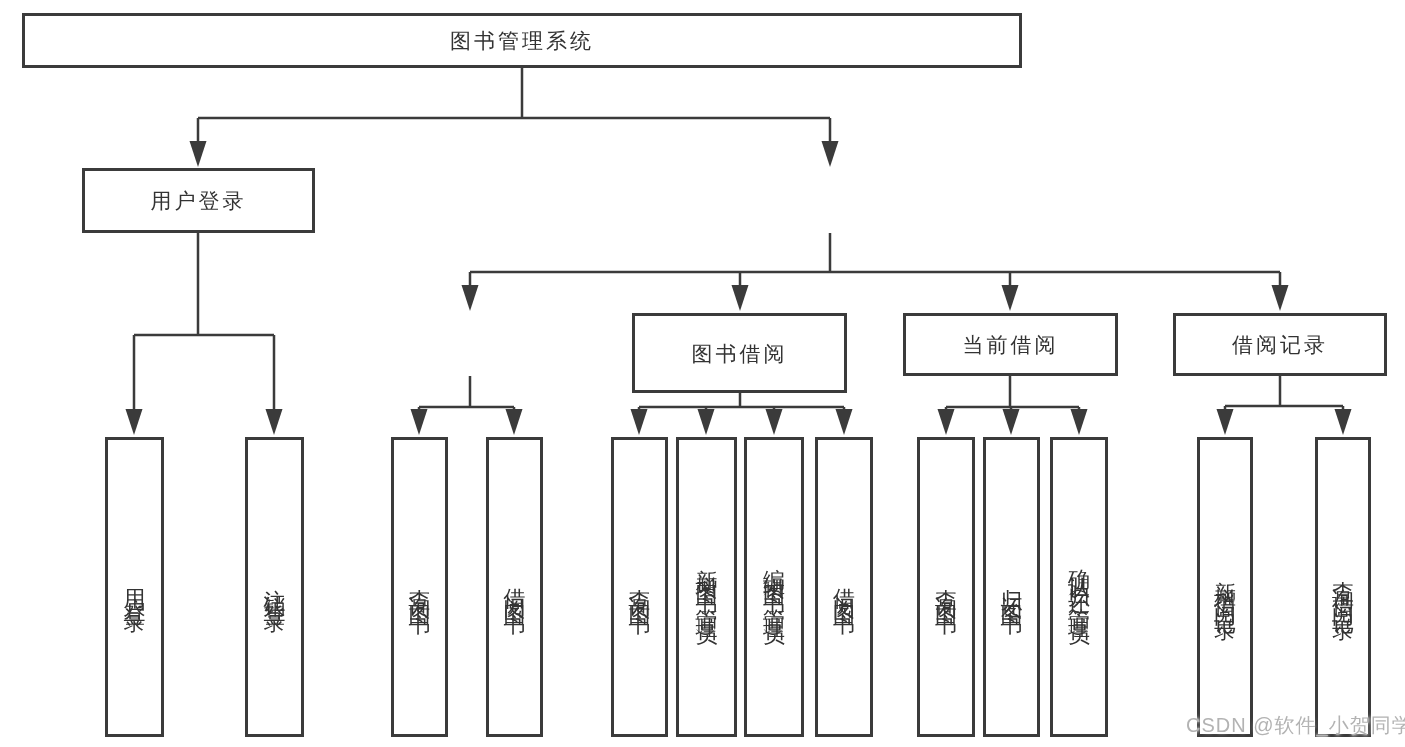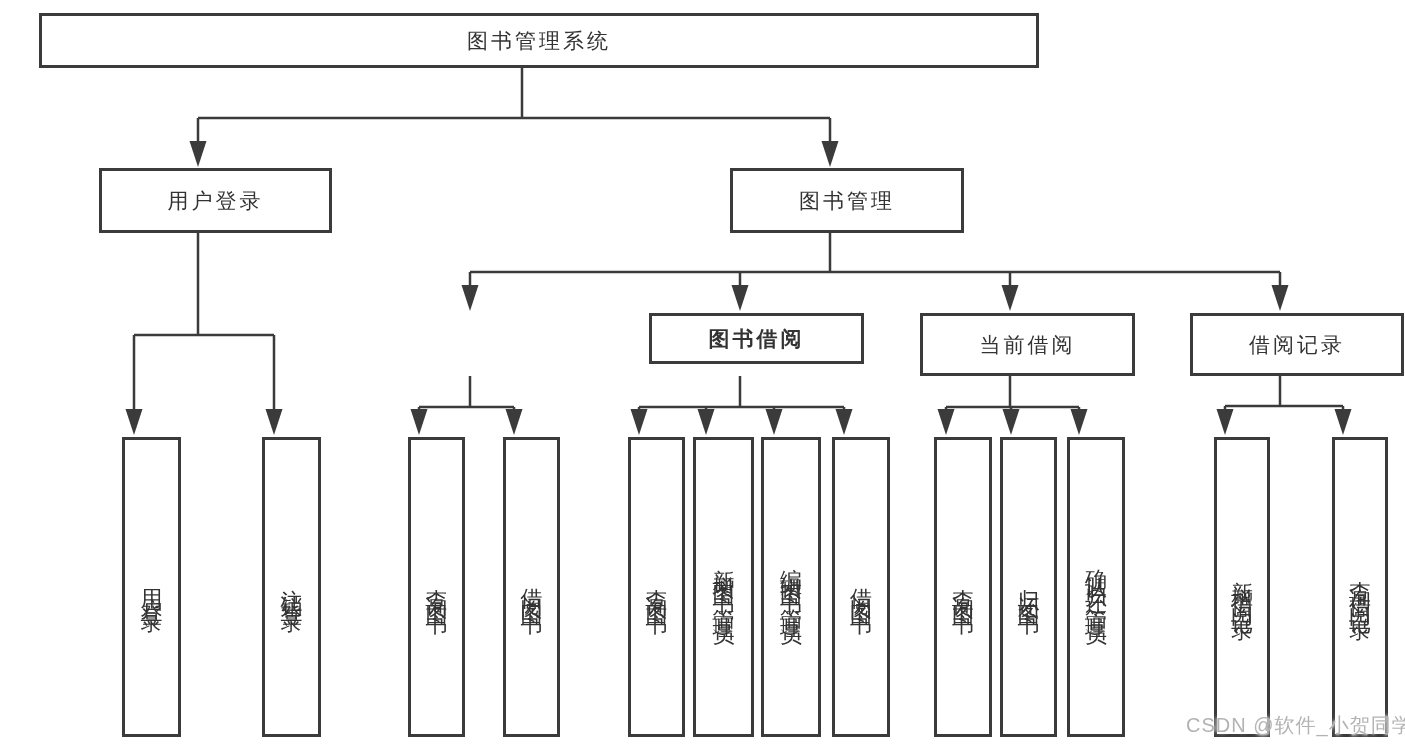--- a/index.html
+++ b/index.html
@@ -20,21 +20,20 @@
   .wires path{stroke:var(--line);stroke-width:2.5;fill:none;}
   .wires polygon{fill:var(--line);stroke:none;}
   .node{
     position:absolute;
     box-sizing:border-box;
     border:3px solid var(--line);
     background:var(--bg);
     display:flex;align-items:center;justify-content:center;
     color:var(--text);
     z-index:2;
-    margin-left:17px;
   }
   .h-node span{
     font-size:21px;
     letter-spacing:3px;
     white-space:nowrap;
     line-height:1;
   }
   .v-node span{
     writing-mode:vertical-rl;
     font-size:22px;
@@ -94,25 +93,22 @@
     <polygon points="1334.5,409 1351.5,409 1343,435"></polygon>
   </svg>
 
   <div class="node h-node" style="left:22px;top:13px;width:1000px;height:55px;">
     <span>图书管理系统</span>
   </div>
 
   <div class="node h-node" style="left:82px;top:168px;width:233px;height:65px;">
     <span>用户登录</span>
   </div>
-  <div class="node h-node" style="left:713px;top:168px;width:234px;height:65px;">
-    <span>图书管理</span>
-  </div>
 
-  <div class="node h-node" style="left:632px;top:313px;width:215px;height:51px;font-weight:bold;">
+  <div class="node h-node" style="left:632px;top:313px;width:215px;height:80px;">
     <span>图书借阅</span>
   </div>
   <div class="node h-node" style="left:903px;top:313px;width:215px;height:63px;justify-content:center;">
     <span>当前借阅</span>
   </div>
   <div class="node h-node" style="left:1173px;top:313px;width:214px;height:63px;">
     <span>借阅记录</span>
   </div>
 
   <div class="node v-node" style="left:105px;top:437px;width:59px;height:300px;">

